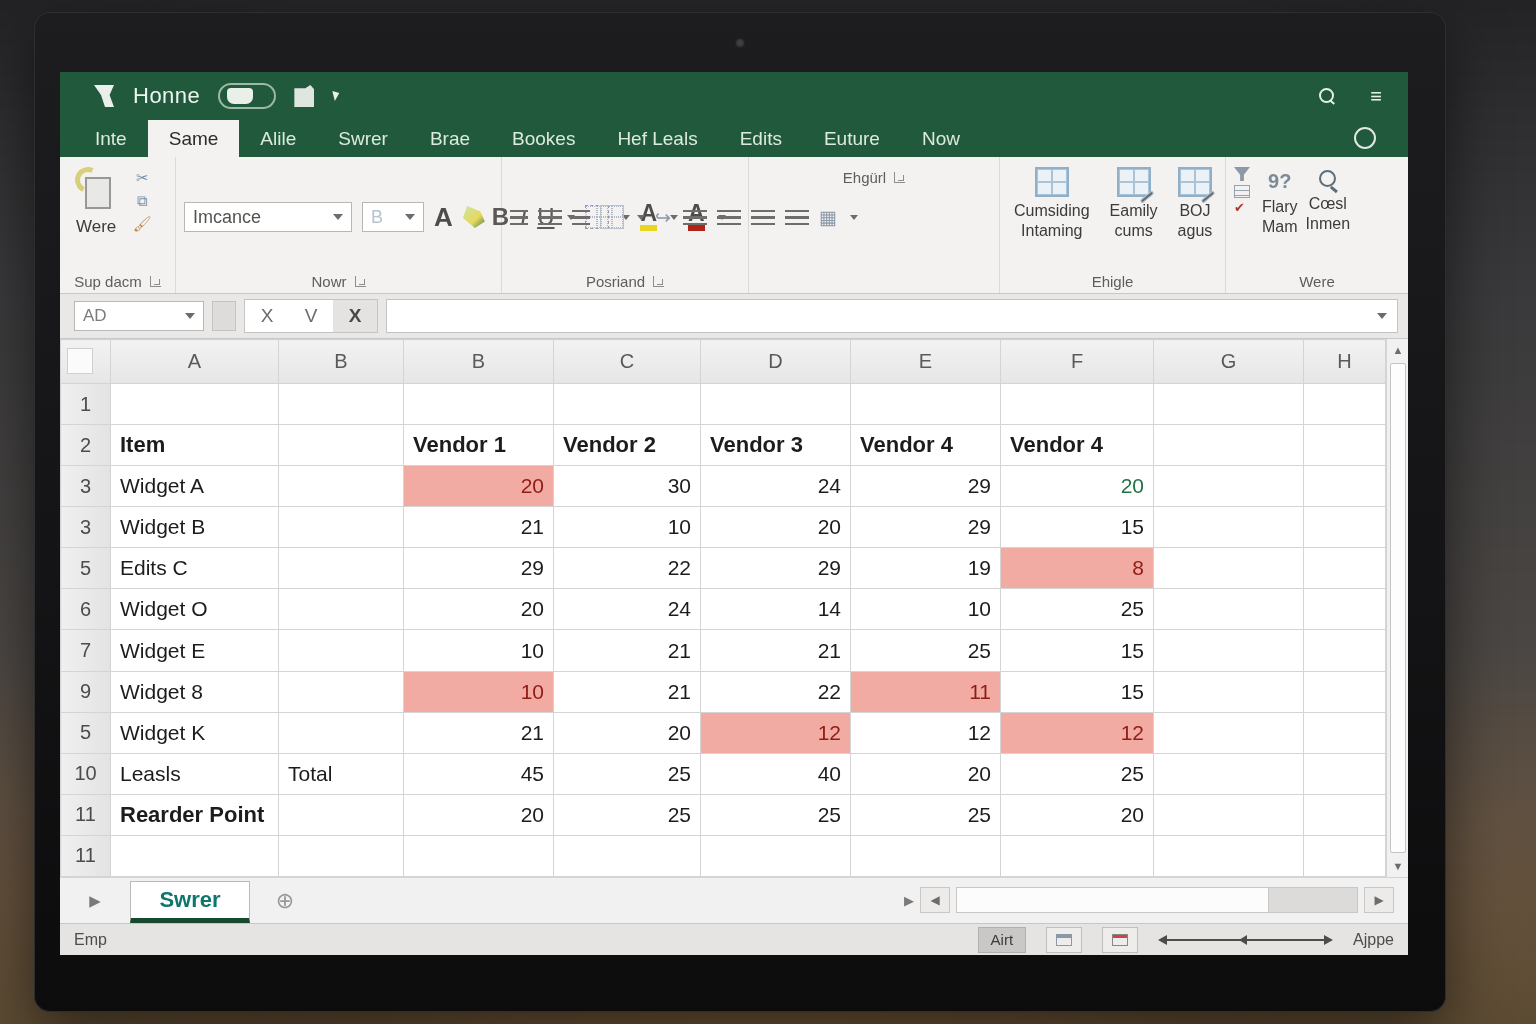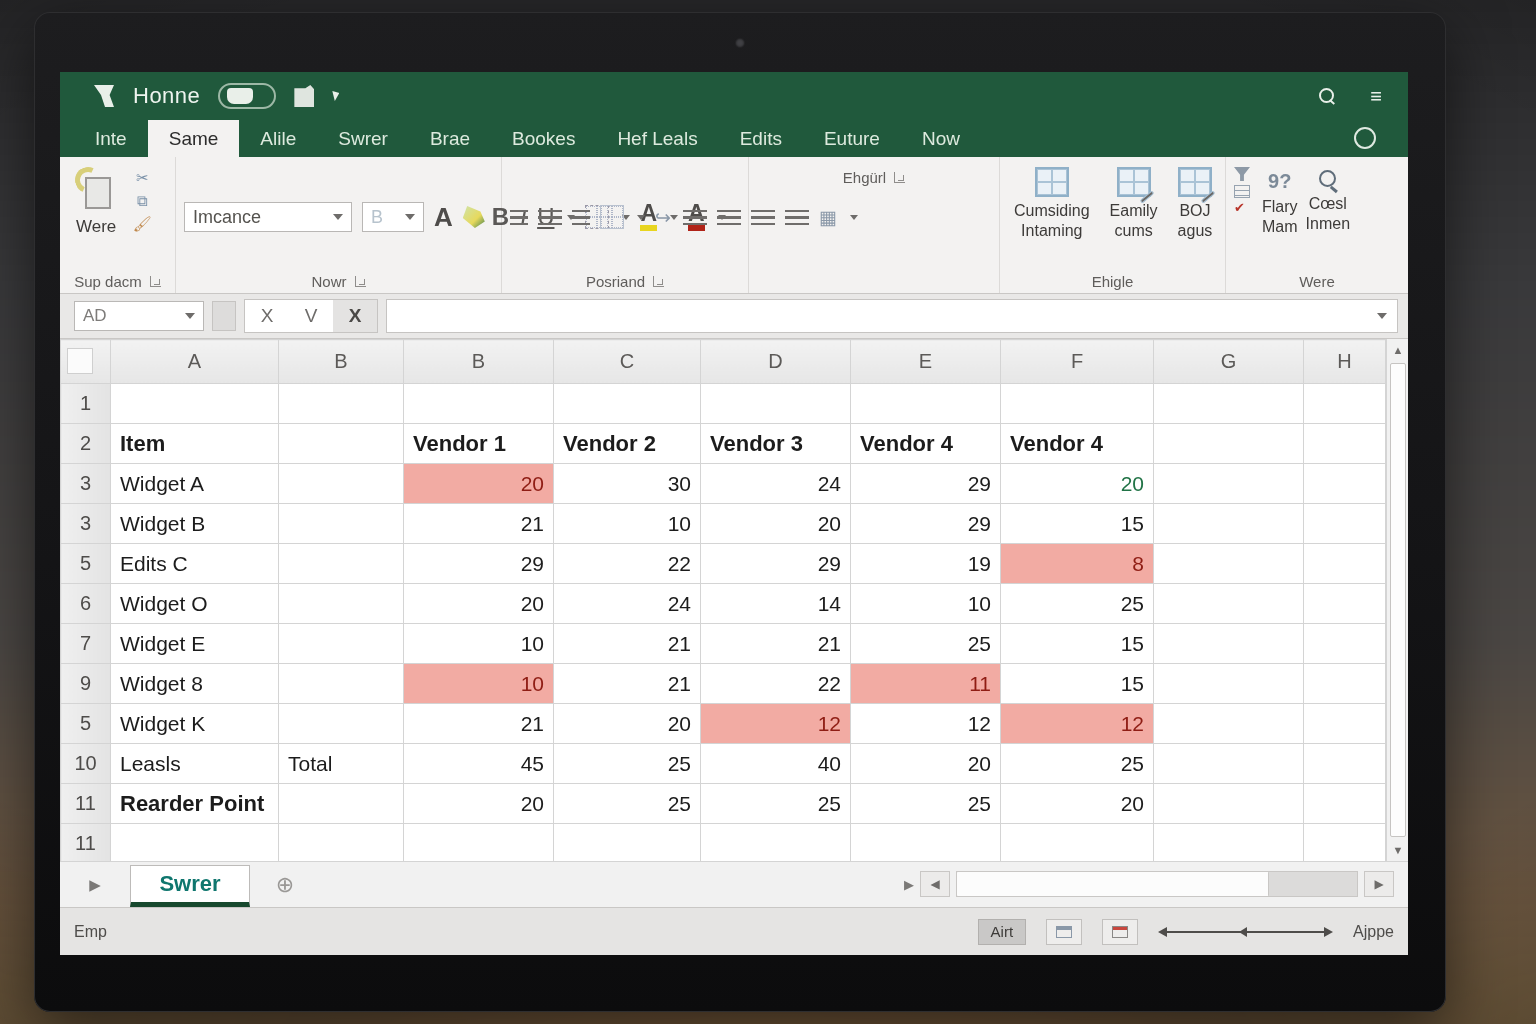--- a/index.html
+++ b/index.html
@@ -132,21 +132,21 @@
   .sheetbar { height:46px; background:#f1f1f1; border-top:1px solid #d4d4d4; display:flex; align-items:stretch; flex:0 0 auto; position:relative; }
   .nav-arrow { width:70px; display:flex; align-items:center; justify-content:center; color:#7b7977; font-size:15px; }
   .sheettab { width:120px; margin-top:3px; background:#fff; border:1px solid #bdbbb9; border-bottom:5px solid #17492e; display:flex; align-items:center; justify-content:center; color:#0f766e; font-weight:bold; font-size:22px; }
   .addsheet { width:70px; display:flex; align-items:center; justify-content:center; color:#9a9896; font-size:22px; }
   .hscroll { position:absolute; right:14px; top:8px; width:490px; height:28px; display:flex; align-items:center; gap:6px; }
   .hs-btn { width:30px; height:26px; background:#eceberb; background:#ecebea; border:1px solid #c9c7c5; display:flex; align-items:center; justify-content:center; color:#6e6c6a; font-size:12px; }
   .hs-track { flex:1; height:26px; border:1px solid #c9c7c5; background:#dcdbda; display:flex; }
   .hs-thumb { width:78%; background:#fcfcfc; border-right:1px solid #c9c7c5; border-radius:1px; }
 
   
-  .statusbar { height:48px; background:#e5e4e3; border-top:1px solid #c9c7c5; display:flex; align-items:center; padding:0 14px; flex:0 0 auto; }
+  .statusbar { height:32px; background:#e5e4e3; border-top:1px solid #c9c7c5; display:flex; align-items:center; padding:0 14px; flex:0 0 auto; }
   .sb-left { font-size:16px; color:#4e4c4a; }
   .sb-right { margin-left:auto; display:flex; align-items:center; gap:20px; }
   .sb-view { height:26px; padding:0 12px; background:#c9c8c7; border:1px solid #b2b0ae; display:flex; align-items:center; font-size:15px; color:#3d3b39; }
   .sb-ic { width:36px; height:26px; background:#eeedec; border:1px solid #c2c0be; display:flex; align-items:center; justify-content:center; }
   .sb-ic .winic { width:16px; height:12px; border:1.5px solid #8a98a8; border-top:4px solid #8a98a8; }
   .sb-ic .pagic { width:16px; height:12px; border:1.5px solid #8a8886; background:linear-gradient(#c9473e 3px, transparent 3px); }
   .zoomslider { width:175px; display:flex; align-items:center; color:#3d3b39; }
   .zs-line { flex:1; height:2px; background:#4e4c4a; position:relative; }
   .zs-line::after { content:""; position:absolute; left:46%; top:-4px; width:0; height:0; border-top:5px solid transparent; border-bottom:5px solid transparent; border-right:8px solid #4e4c4a; }
   .zs-arrow { width:0; height:0; }

